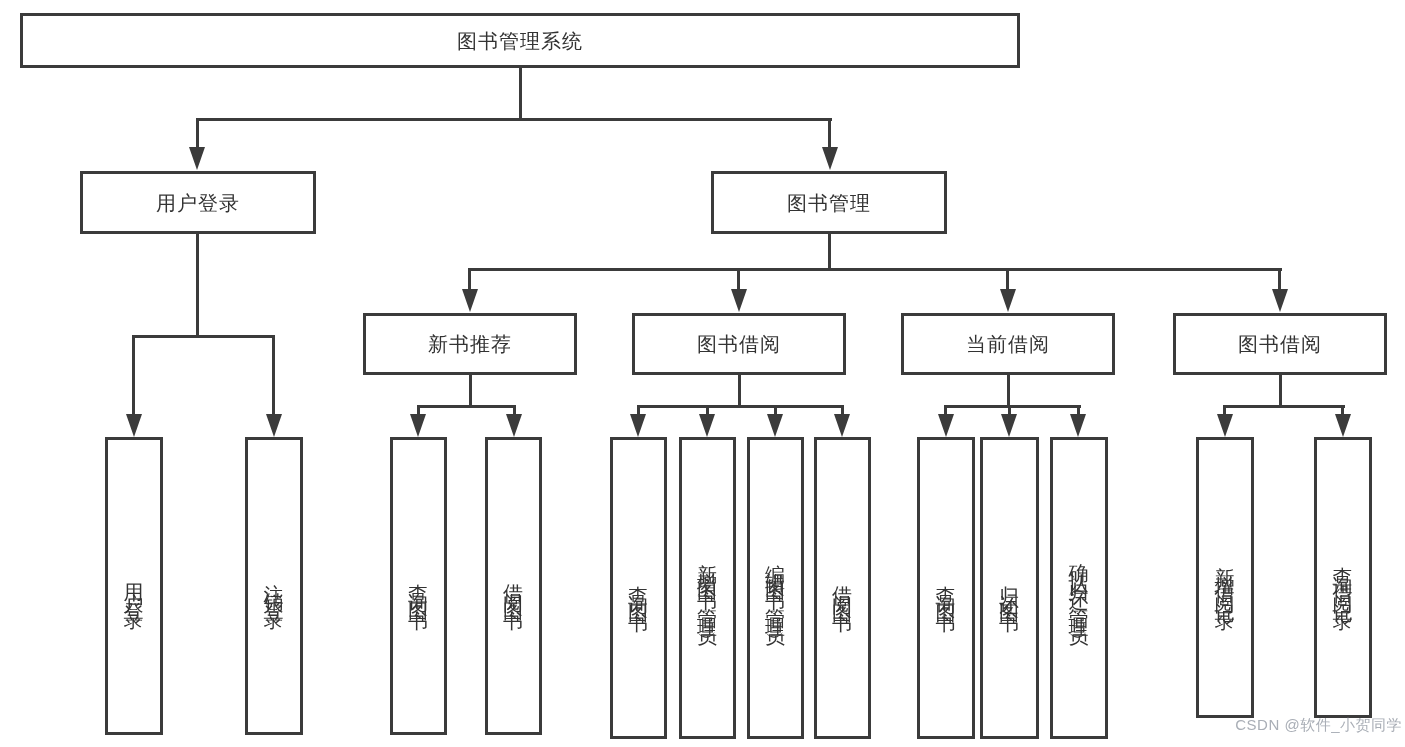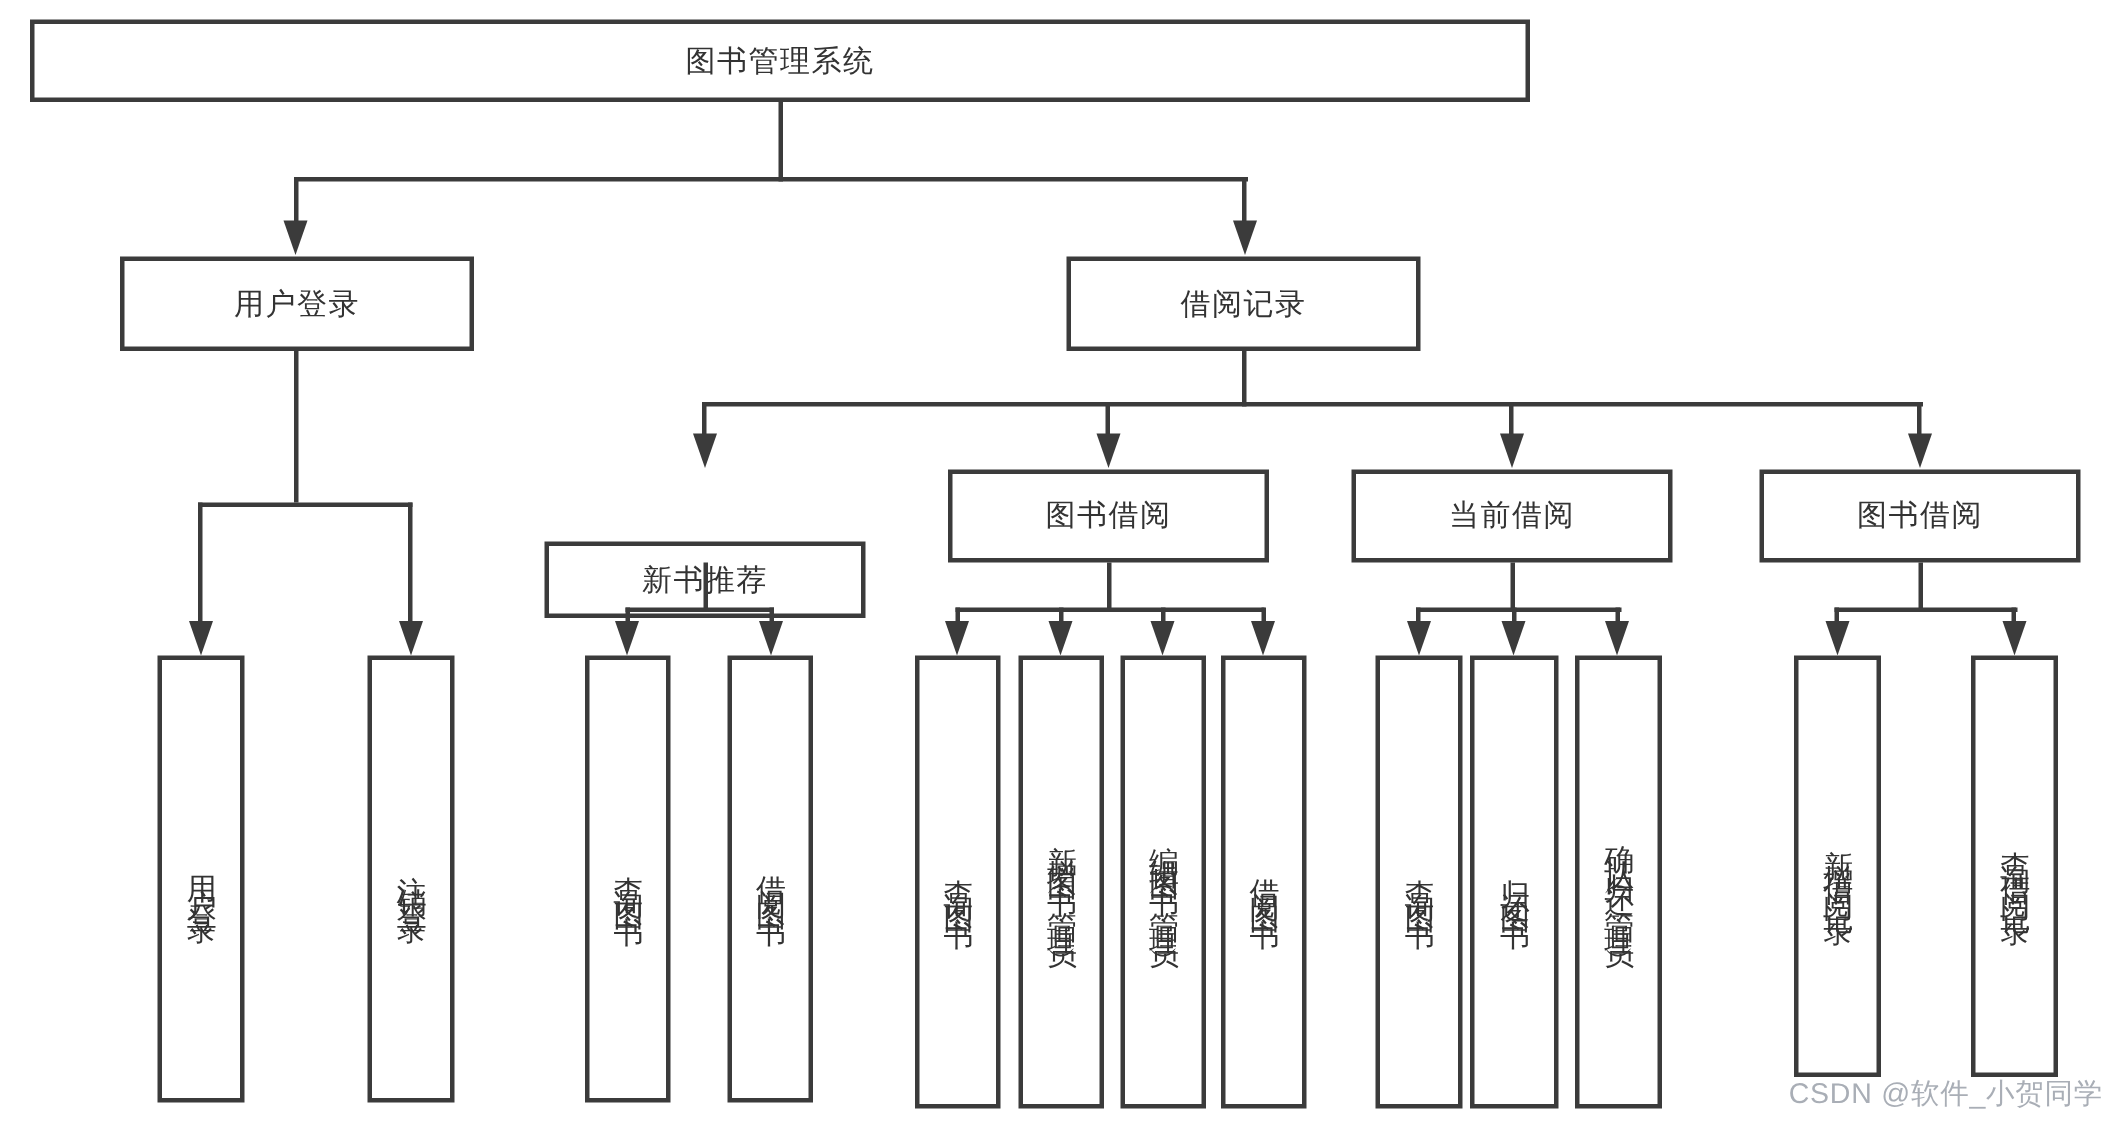--- a/index.html
+++ b/index.html
@@ -44,62 +44,62 @@
     position: absolute;
     width: 0; height: 0;
     border-left: 8px solid transparent;
     border-right: 8px solid transparent;
     border-top: 23px solid var(--line);
   }
   .watermark {
     position: absolute;
     top: 716px;
     right: 3px;
-    font-size: 19px;
+    font-size: 15px;
     letter-spacing: 0.5px;
     color: var(--watermark);
     white-space: nowrap;
   }
 </style>
 </head>
 <body>
 
 <div class="canvas">
 
   <div class="box" style="left:20px; top:13px; width:1000px; height:55px;text-align:right;">图书管理系统</div>
 
   <div class="ln" style="left:519px; top:68px; width:3px; height:53px;"></div>
   <div class="ln" style="left:196px; top:118px; width:636px; height:3px;"></div>
   <div class="ln" style="left:196px; top:118px; width:3px; height:32px;"></div>
   <div class="ah" style="left:189px; top:147px;"></div>
   <div class="ln" style="left:828px; top:118px; width:3px; height:32px;"></div>
   <div class="ah" style="left:822px; top:147px;"></div>
 
   <div class="box" style="left:80px; top:171px; width:236px; height:63px;">用户登录</div>
-  <div class="box" style="left:711px; top:171px; width:236px; height:63px;">借阅记录</div>
+  <div class="box" style="left:711px; top:171px; width:236px; height:63px;">图书管理</div>
 
   <div class="ln" style="left:196px; top:234px; width:3px; height:101px;"></div>
   <div class="ln" style="left:132px; top:335px; width:143px; height:3px;"></div>
   <div class="ln" style="left:132px; top:335px; width:3px; height:80px;"></div>
   <div class="ah" style="left:126px; top:414px;"></div>
   <div class="ln" style="left:272px; top:335px; width:3px; height:80px;"></div>
   <div class="ah" style="left:266px; top:414px;"></div>
 
   <div class="ln" style="left:828px; top:234px; width:3px; height:37px;"></div>
   <div class="ln" style="left:468px; top:268px; width:814px; height:3px;"></div>
   <div class="ln" style="left:468px; top:268px; width:3px; height:23px;"></div>
   <div class="ah" style="left:462px; top:289px;"></div>
   <div class="ln" style="left:737px; top:268px; width:3px; height:23px;"></div>
   <div class="ah" style="left:731px; top:289px;"></div>
   <div class="ln" style="left:1006px; top:268px; width:3px; height:23px;"></div>
   <div class="ah" style="left:1000px; top:289px;"></div>
   <div class="ln" style="left:1278px; top:268px; width:3px; height:23px;"></div>
   <div class="ah" style="left:1272px; top:289px;"></div>
 
-  <div class="box" style="left:363px; top:313px; width:214px; height:51px;margin-top:48px;">新书推荐</div>
+  <div class="box" style="left:363px; top:313px; width:214px; height:62px;">新书推荐</div>
   <div class="box" style="left:901px; top:313px; width:214px; height:62px;">当前借阅</div>
   <div class="box" style="left:632px; top:313px; width:214px; height:62px;">图书借阅</div>
   <div class="box" style="left:1173px; top:313px; width:214px; height:62px;">图书借阅</div>
 
   <div class="ln" style="left:469px; top:375px; width:3px; height:33px;"></div>
   <div class="ln" style="left:417px; top:405px; width:99px; height:3px;"></div>
   <div class="ln" style="left:417px; top:405px; width:3px; height:13px;"></div>
   <div class="ah" style="left:410px; top:414px;"></div>
   <div class="ln" style="left:513px; top:405px; width:3px; height:13px;"></div>
   <div class="ah" style="left:506px; top:414px;"></div>

